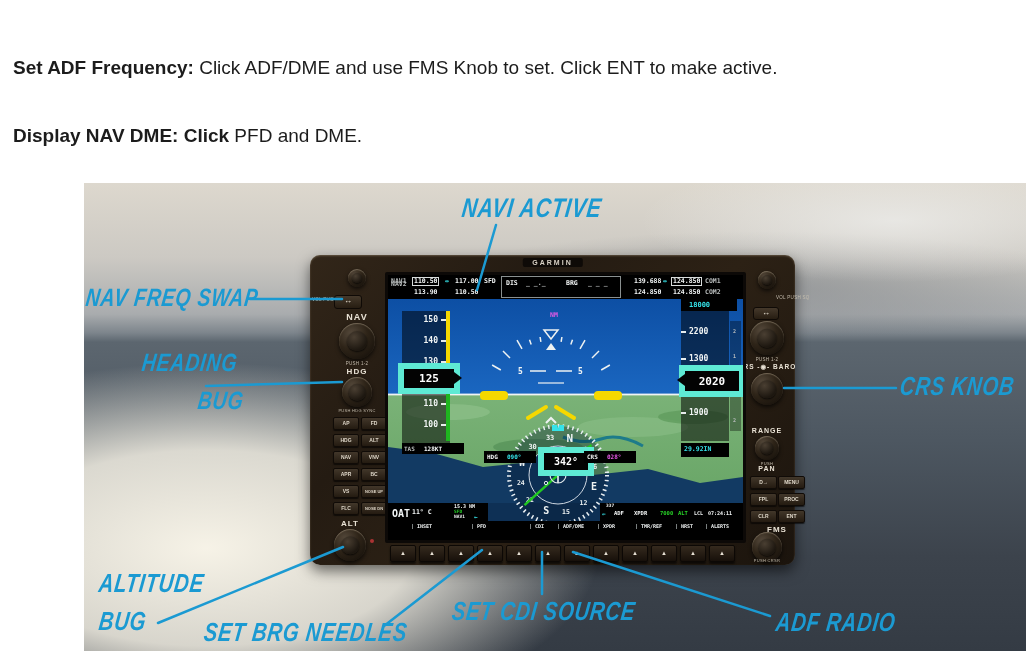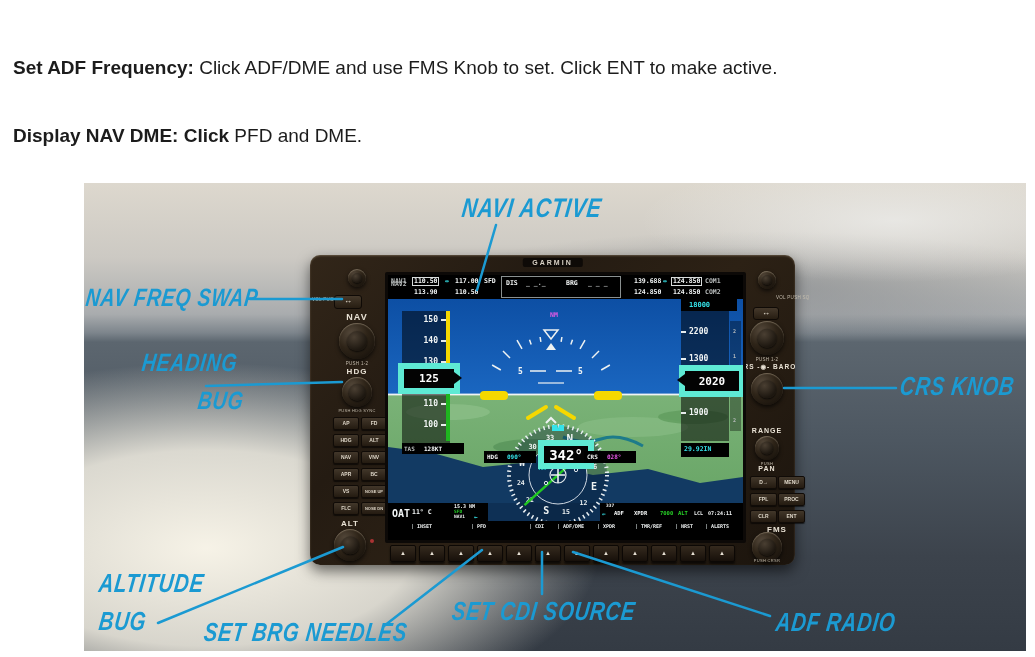--- a/index.html
+++ b/index.html
@@ -296,21 +296,21 @@
         <span class="s gy" style="left:3px;top:8px;font-size:5px;">2</span>
         <span class="s gy" style="left:3px;top:33px;font-size:5px;">1</span>
         <span class="s gy" style="left:3px;top:72px;font-size:5px;">1</span>
         <span class="s gy" style="left:3px;top:97px;font-size:5px;">2</span>
       </div>
 
       <div class="sbar" style="left:96px;top:176px;width:52px;height:12px;z-index:5;">
         <span class="s w" style="left:3px;top:3px;font-size:6px;">HDG</span>
         <span class="s cy" style="left:23px;top:3px;font-size:6px;">090°</span>
       </div>
-      <div class="ptr" style="left:150px;top:165px;width:44px;height:17px;z-index:5;font-size:14px;">
+      <div class="ptr" style="left:150px;top:172px;width:44px;height:17px;z-index:5;font-size:10px;">
           <span>342°</span>
         </div>
       <div class="sbar" style="left:196px;top:176px;width:52px;height:12px;z-index:5;">
         <span class="s w" style="left:3px;top:3px;font-size:6px;">CRS</span>
         <span class="s mg" style="left:23px;top:3px;font-size:6px;">028°</span>
       </div>
 
       <div class="sbar" style="left:0;top:228px;width:100px;height:18px;">
         <span class="s w" style="left:4px;top:6px;font-size:10px;">OAT</span>
         <span class="s w" style="left:24px;top:6px;font-size:6.5px;">11° C</span>

